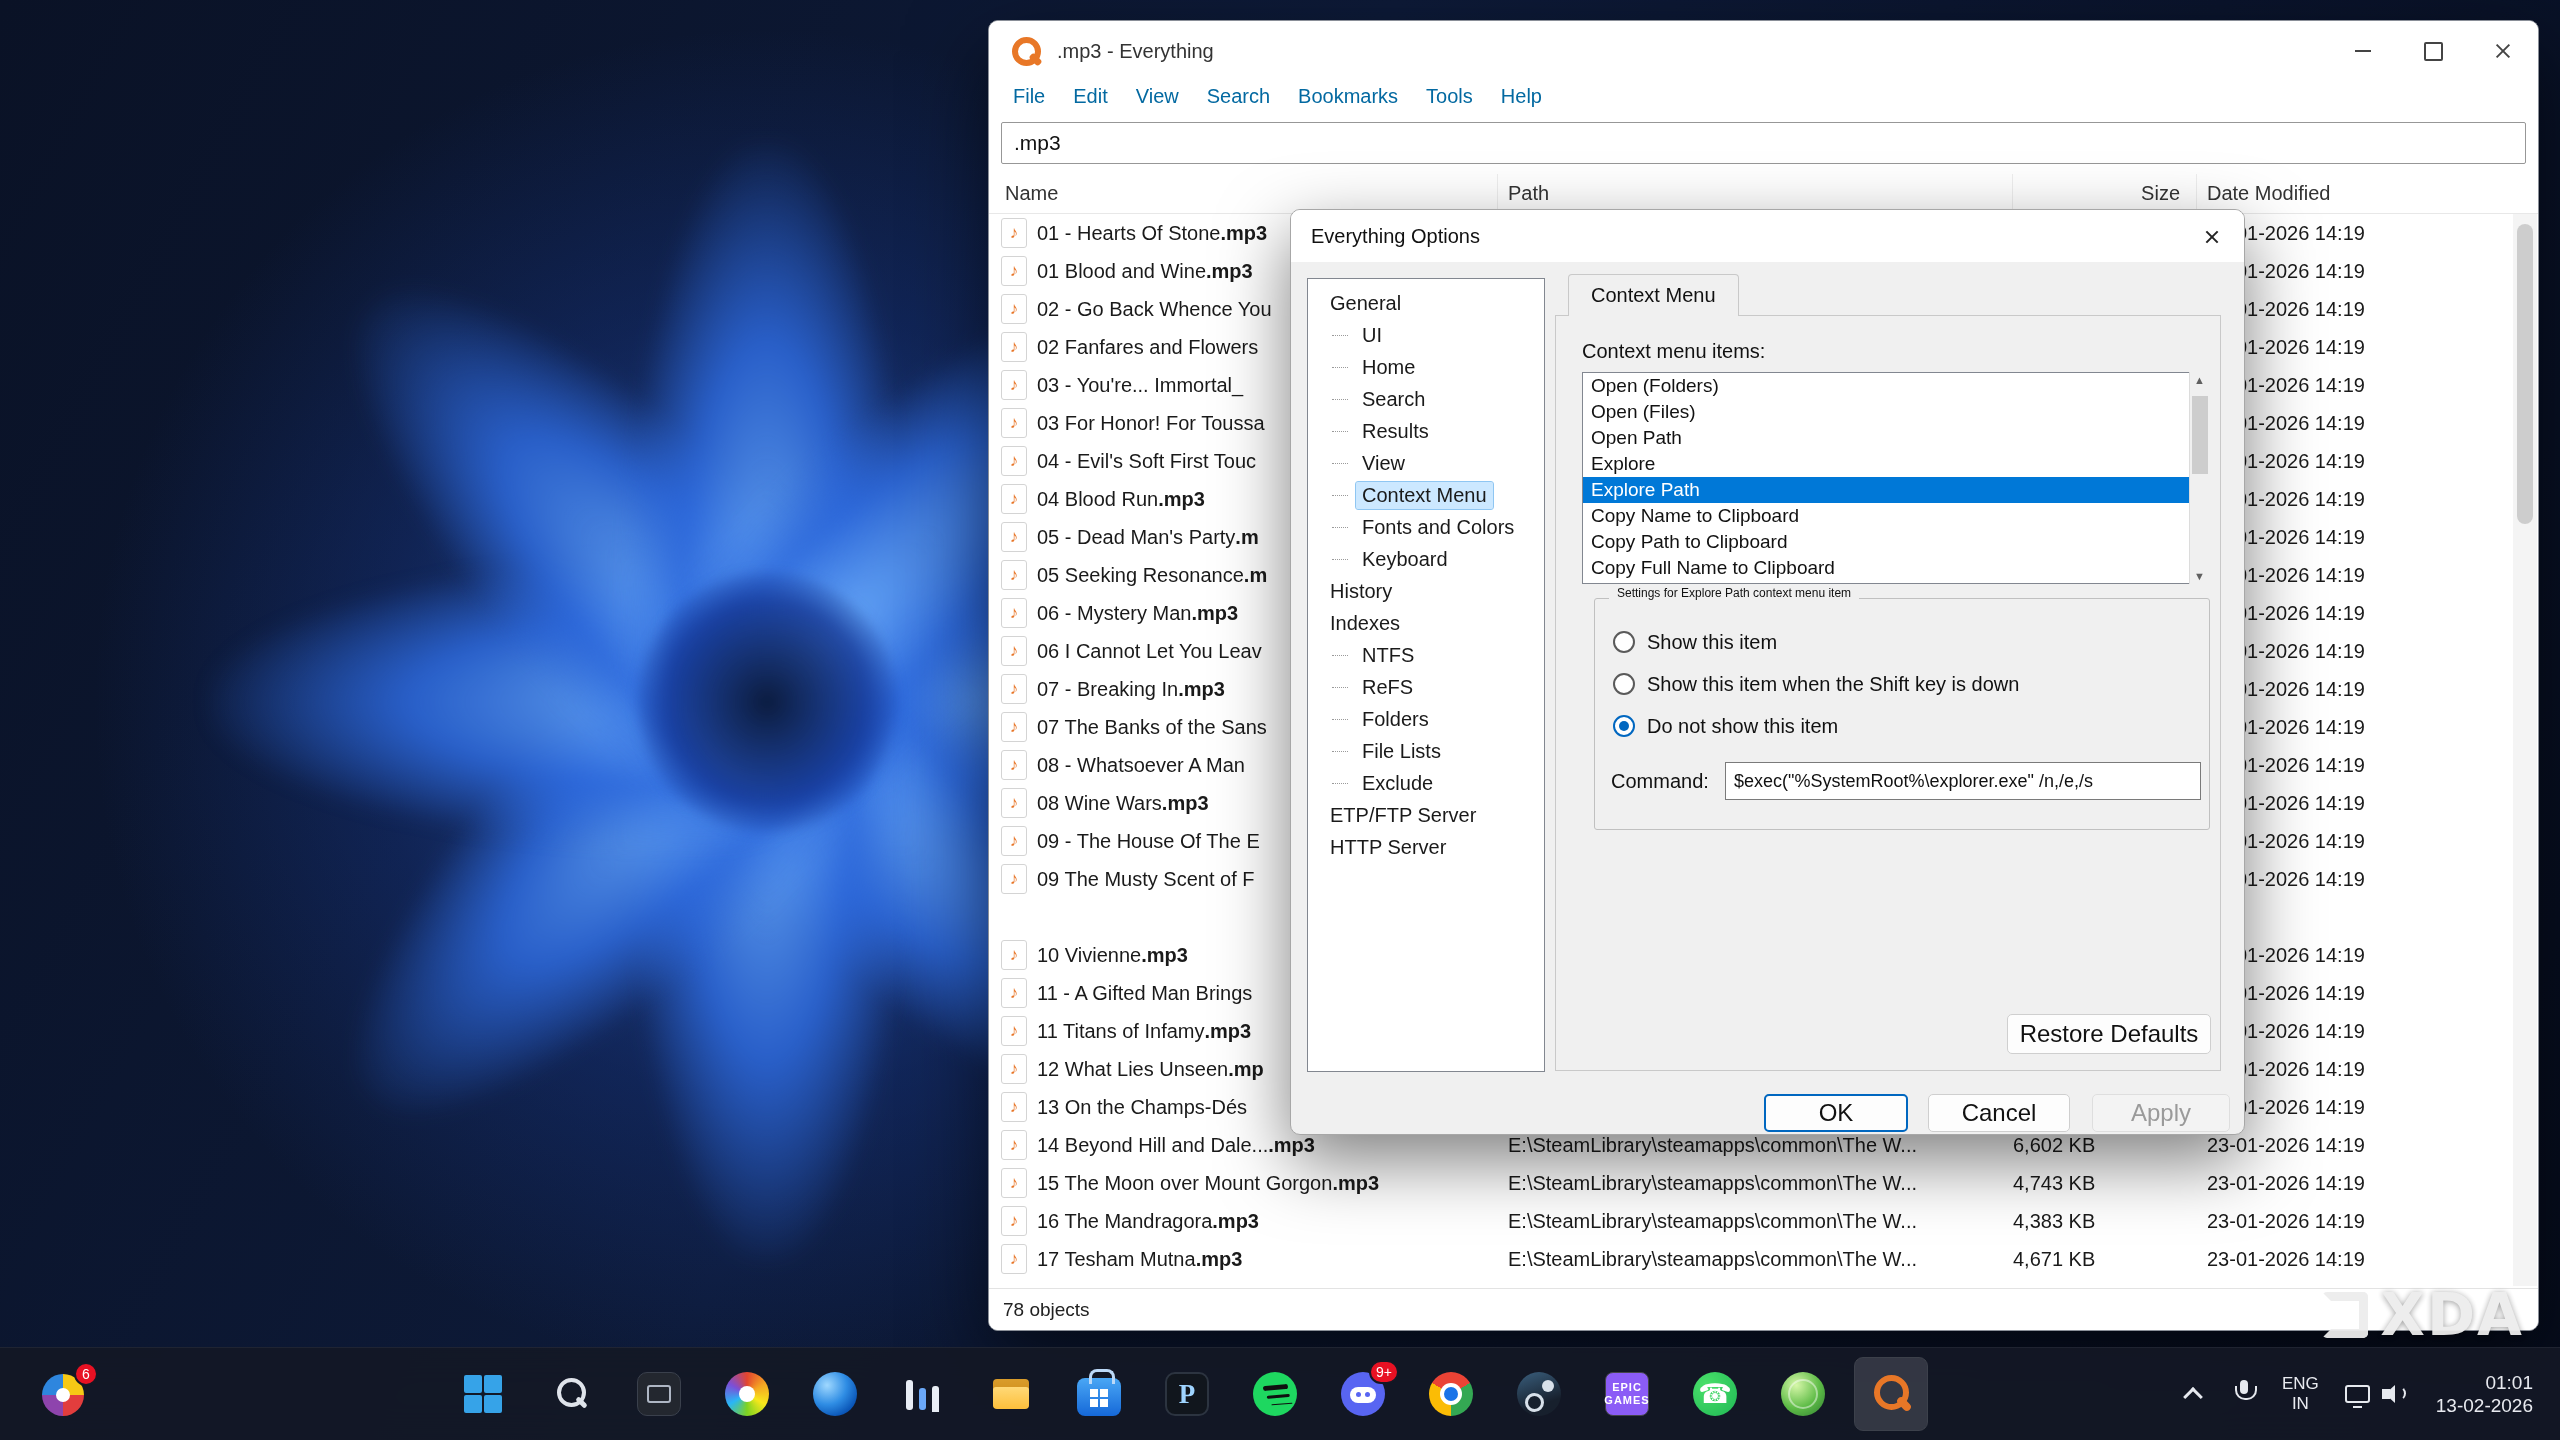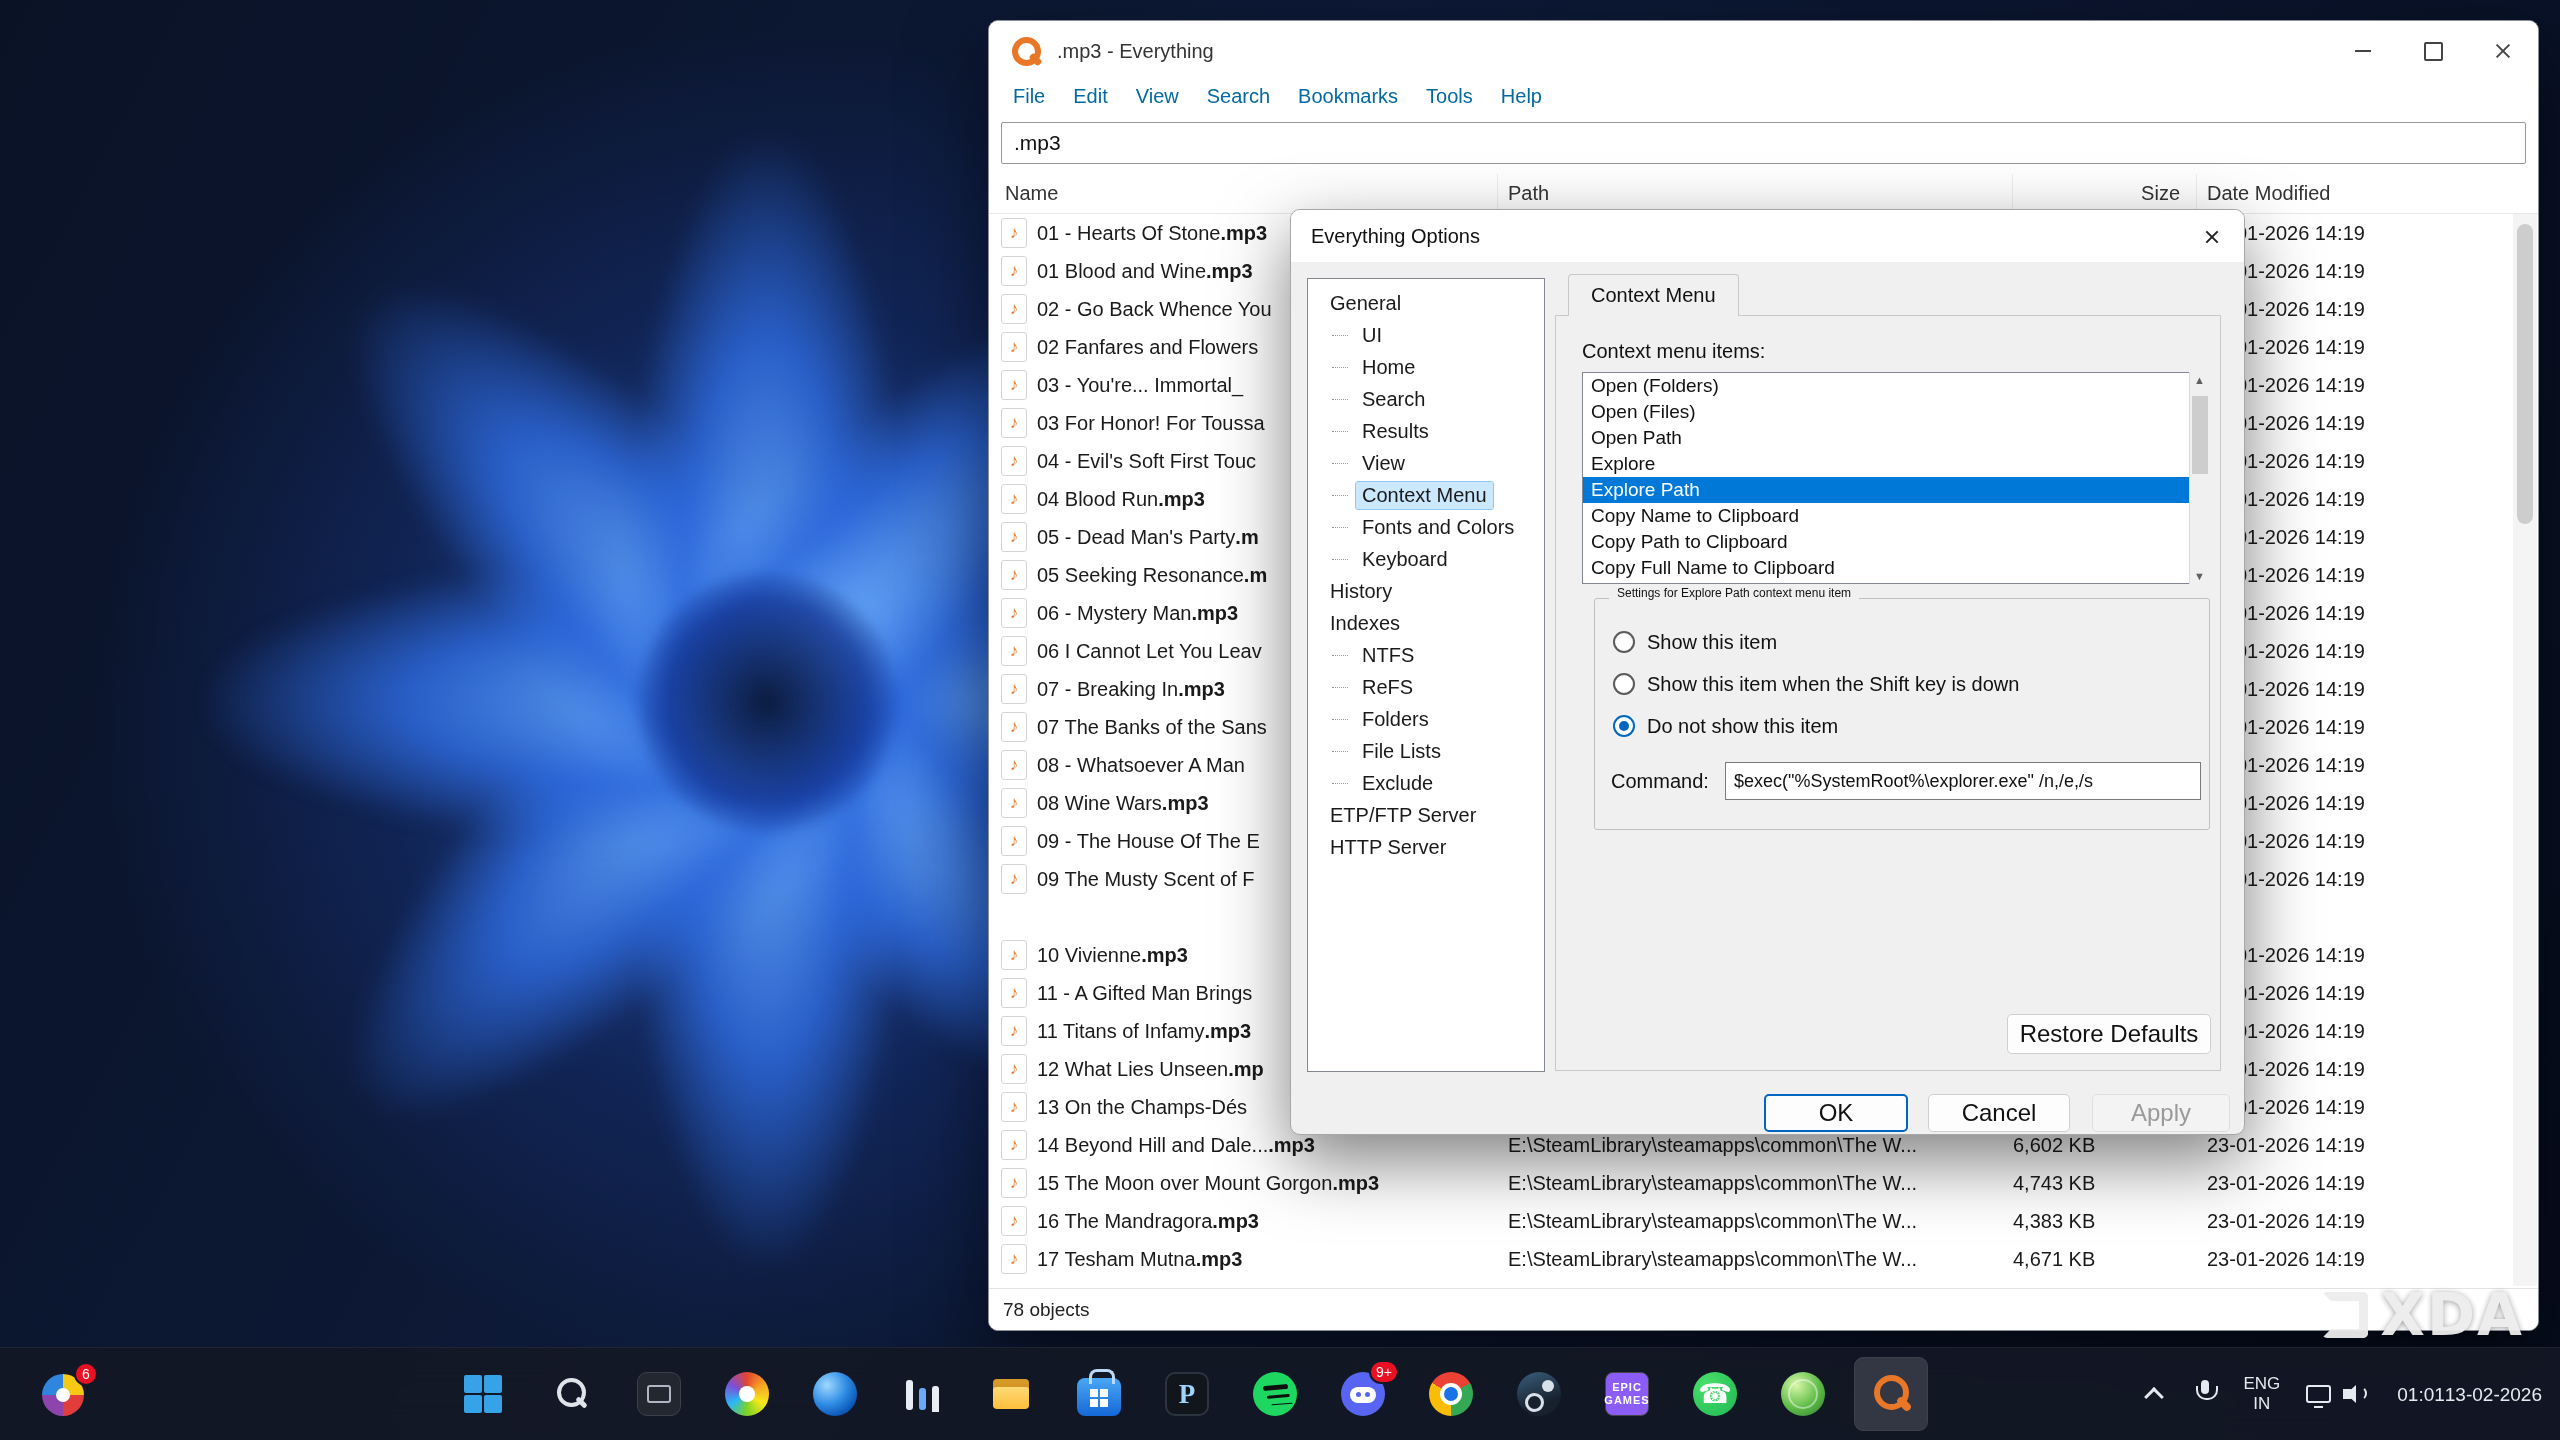--- a/index.html
+++ b/index.html
@@ -153,35 +153,35 @@
   .epic .glyph{background:#8b5cf6;border-radius:8px;border:1px solid #45454a}
   .epic .glyph-text{color:#fff;font-size:11px;font-weight:bold;letter-spacing:1px;text-align:center;line-height:1.2;white-space:pre-line}
   .whatsapp .glyph{border-radius:50%;background:radial-gradient(circle at 30% 30%,#4ae06a,#1fb855)}
   .whatsapp .glyph-text{color:#fff;font-size:27px;line-height:1}
   .green-app .glyph{border-radius:50%;background:radial-gradient(circle at 35% 30%,#d6f7a8,#5dbb46 55%,#2e7d32)}
   .green-app .glyph::before{content:"";position:absolute;inset:7px;border:2px solid rgba(255,255,255,.45);border-radius:50%}
   .everything .glyph{background:none}
   .everything .glyph::before{content:"";position:absolute;left:5px;top:3px;width:23px;height:23px;border:6px solid #e87727;border-radius:50%}
   .everything .glyph::after{content:"";position:absolute;right:5px;bottom:4px;width:8px;height:16px;background:#e87727;border-radius:4px;transform:rotate(-45deg)}
 
-  .tb-tray{position:absolute;right:0;top:0;height:100%;display:flex;align-items:center;gap:26px;padding-right:18px}
+  .tb-tray{position:absolute;right:0;top:0;height:100%;display:flex;align-items:center;gap:26px;padding-right:27px}
   .chev{width:26px;height:26px;display:flex;align-items:center;justify-content:center}
   .chev::before{content:"";width:11px;height:11px;border-top:3px solid #e6e9ef;border-right:3px solid #e6e9ef;transform:rotate(-45deg);margin-top:5px}
   .mic{width:24px;height:28px;position:relative}
   .mic::before{content:"";position:absolute;left:8px;top:0;width:8px;height:14px;background:#e6e9ef;border-radius:4px}
   .mic::after{content:"";position:absolute;left:3px;top:6px;width:18px;height:12px;border:2px solid #e6e9ef;border-top:none;border-radius:0 0 10px 10px}
   .tray-lang{display:flex;flex-direction:column;align-items:center;line-height:20px;font-size:17px;color:#e8eaf0}
   .tray-icons{display:flex;align-items:center;gap:12px}
   .scr{width:25px;height:18px;border:2.5px solid #e6e9ef;border-radius:3px;position:relative}
   .scr::after{content:"";position:absolute;left:6px;bottom:-7px;width:9px;height:2.5px;background:#e6e9ef}
   .speaker{position:relative;width:28px;height:24px}
   .speaker::before{content:"";position:absolute;left:0;top:7px;width:8px;height:10px;background:#e6e9ef}
   .speaker::after{content:"";position:absolute;left:3px;top:3px;border-top:9px solid transparent;border-bottom:9px solid transparent;border-right:10px solid #e6e9ef}
   .wave{position:absolute;right:4px;top:4px;width:15px;height:15px;border:2.5px solid transparent;border-right-color:#e6e9ef;border-radius:50%}
-  .tray-clock{display:flex;flex-direction:row;align-items:flex-end;line-height:23px;font-size:19px;color:#e8eaf0}
+  .tray-clock{display:flex;flex-direction:column;align-items:flex-end;line-height:23px;font-size:19px;color:#e8eaf0}
 
   
   .xda{position:absolute;right:36px;top:1286px;z-index:100;display:flex;align-items:center;gap:12px;opacity:.95}
   .xda-mark{width:46px;height:46px;border:9px solid #ededed;border-radius:5px;border-left-color:transparent}
   .xda-text{font-family:"DejaVu Sans",sans-serif;font-weight:800;font-size:58px;color:#ededed;letter-spacing:2px;line-height:1;text-shadow:0 1px 6px rgba(0,0,0,.4)}
 </style>
 </head>
 <body>
 
 <div class="desktop">

